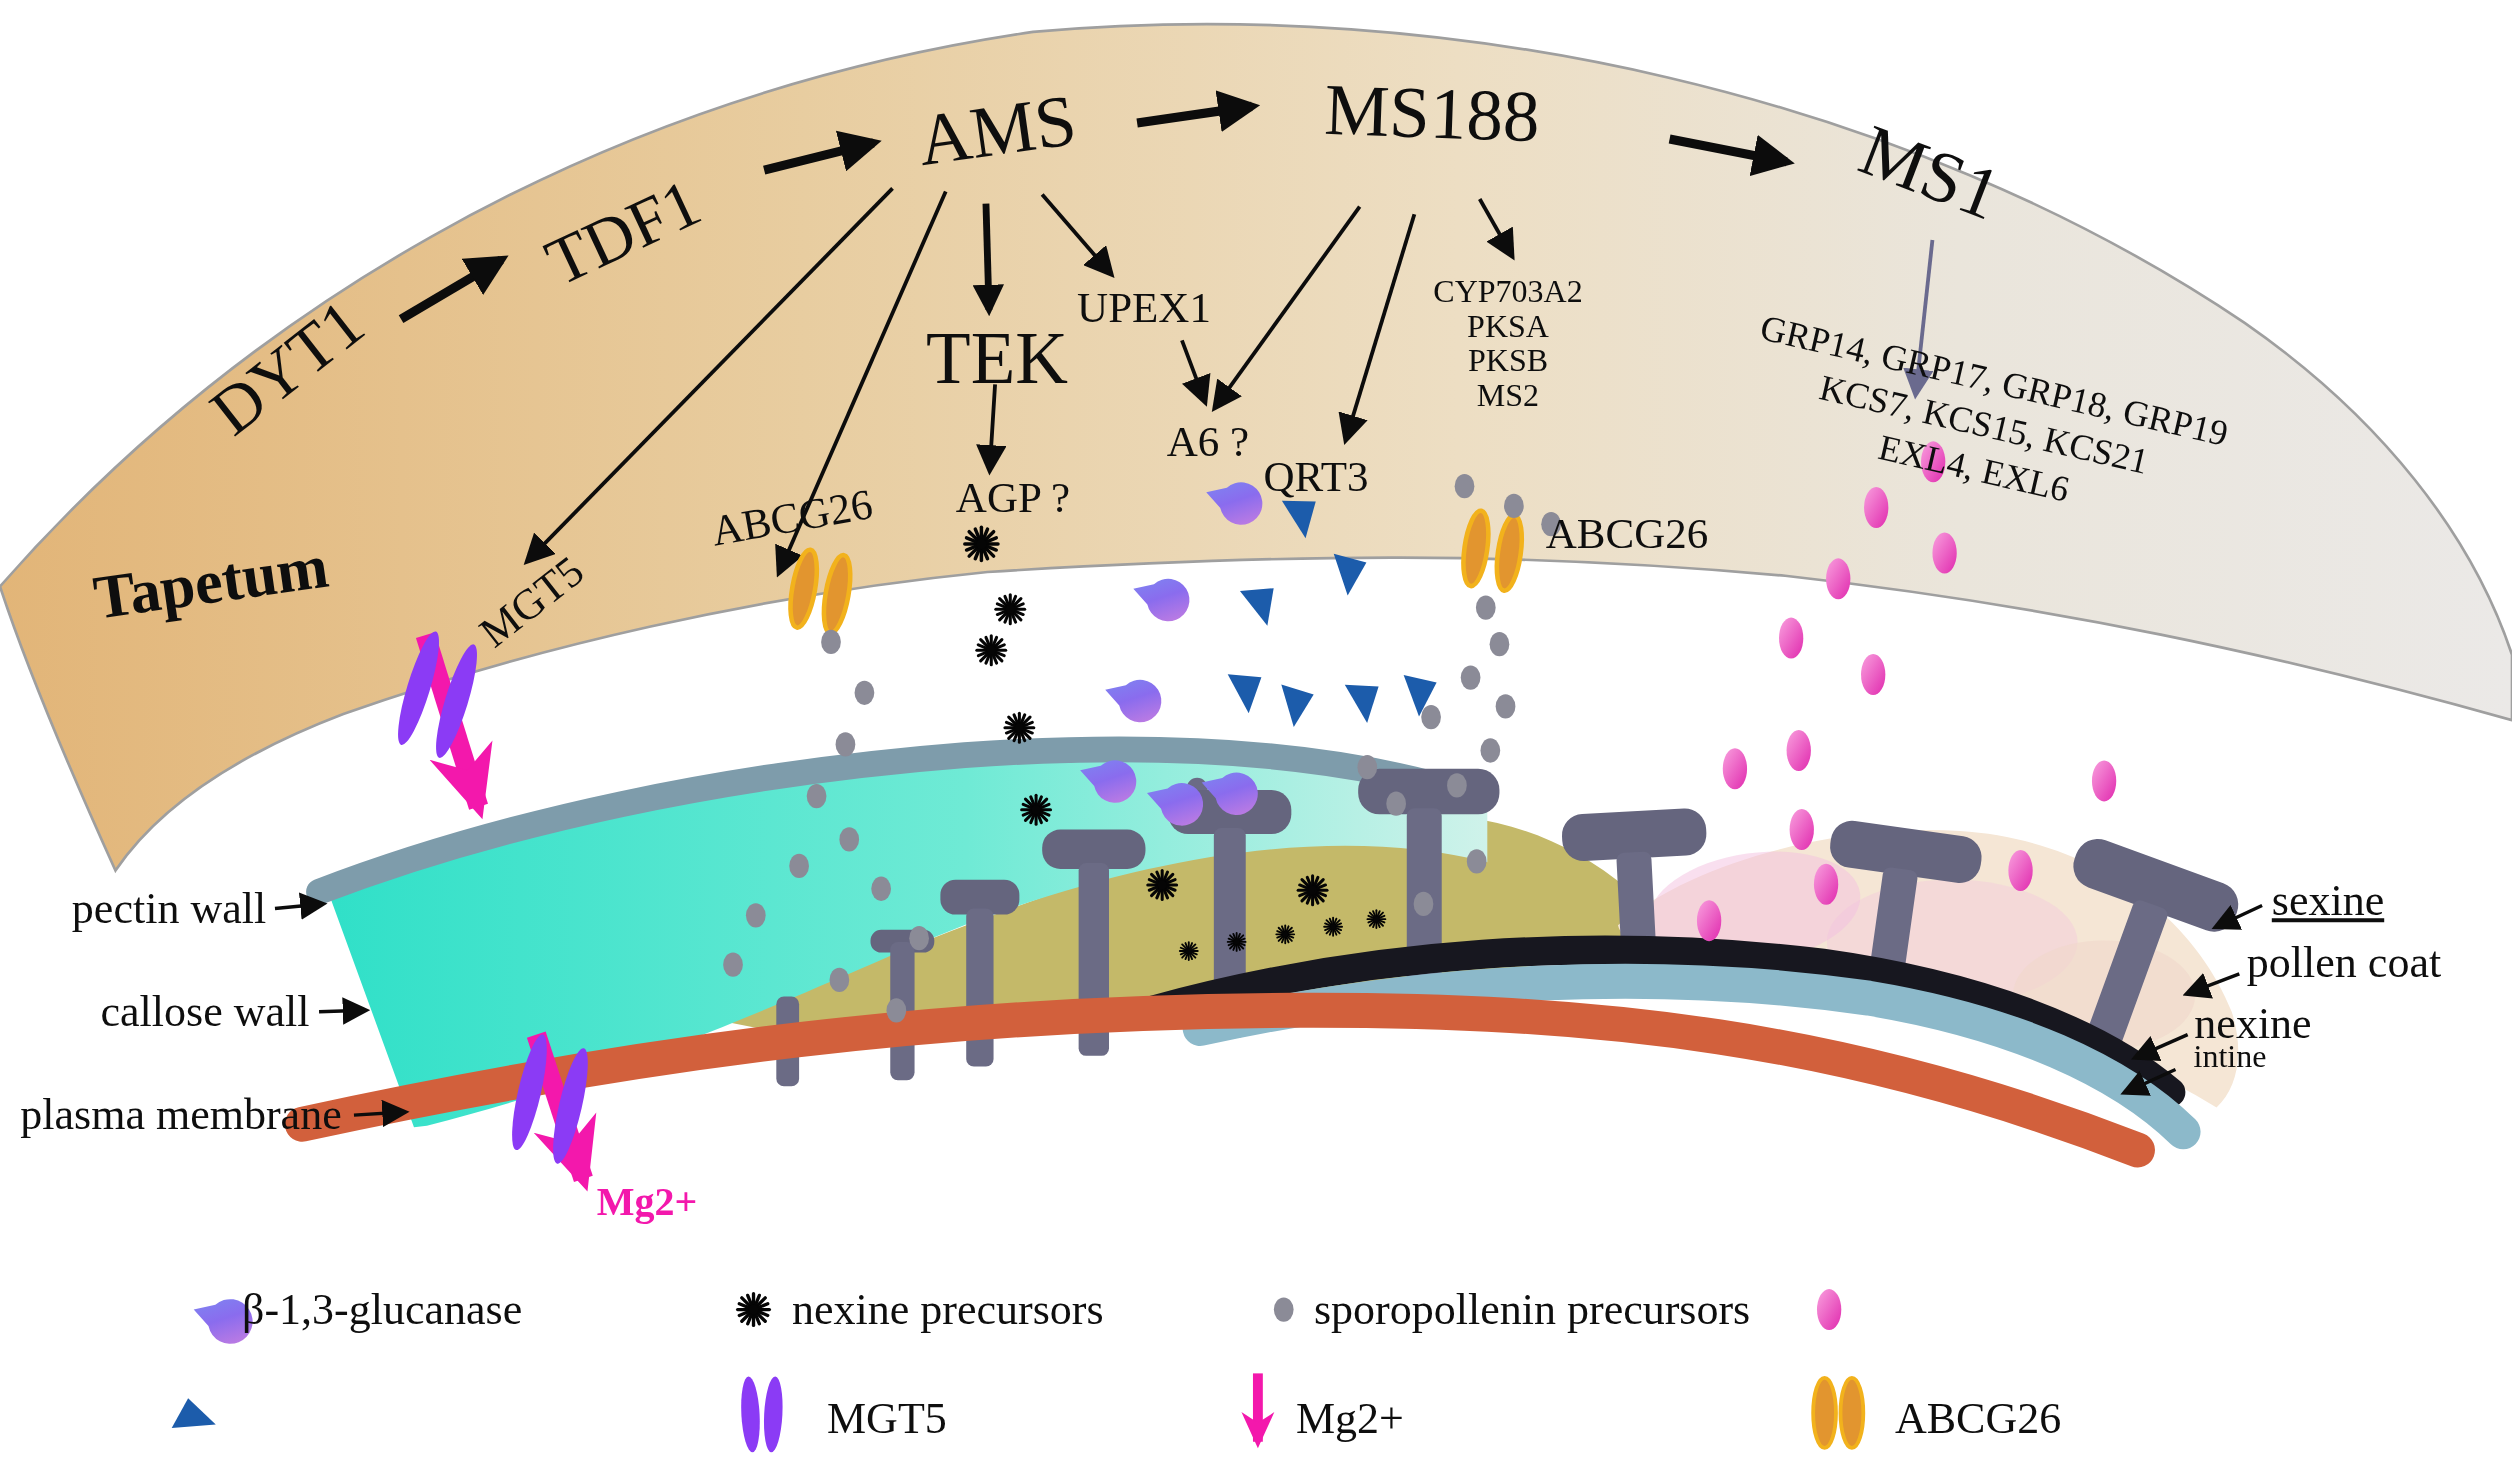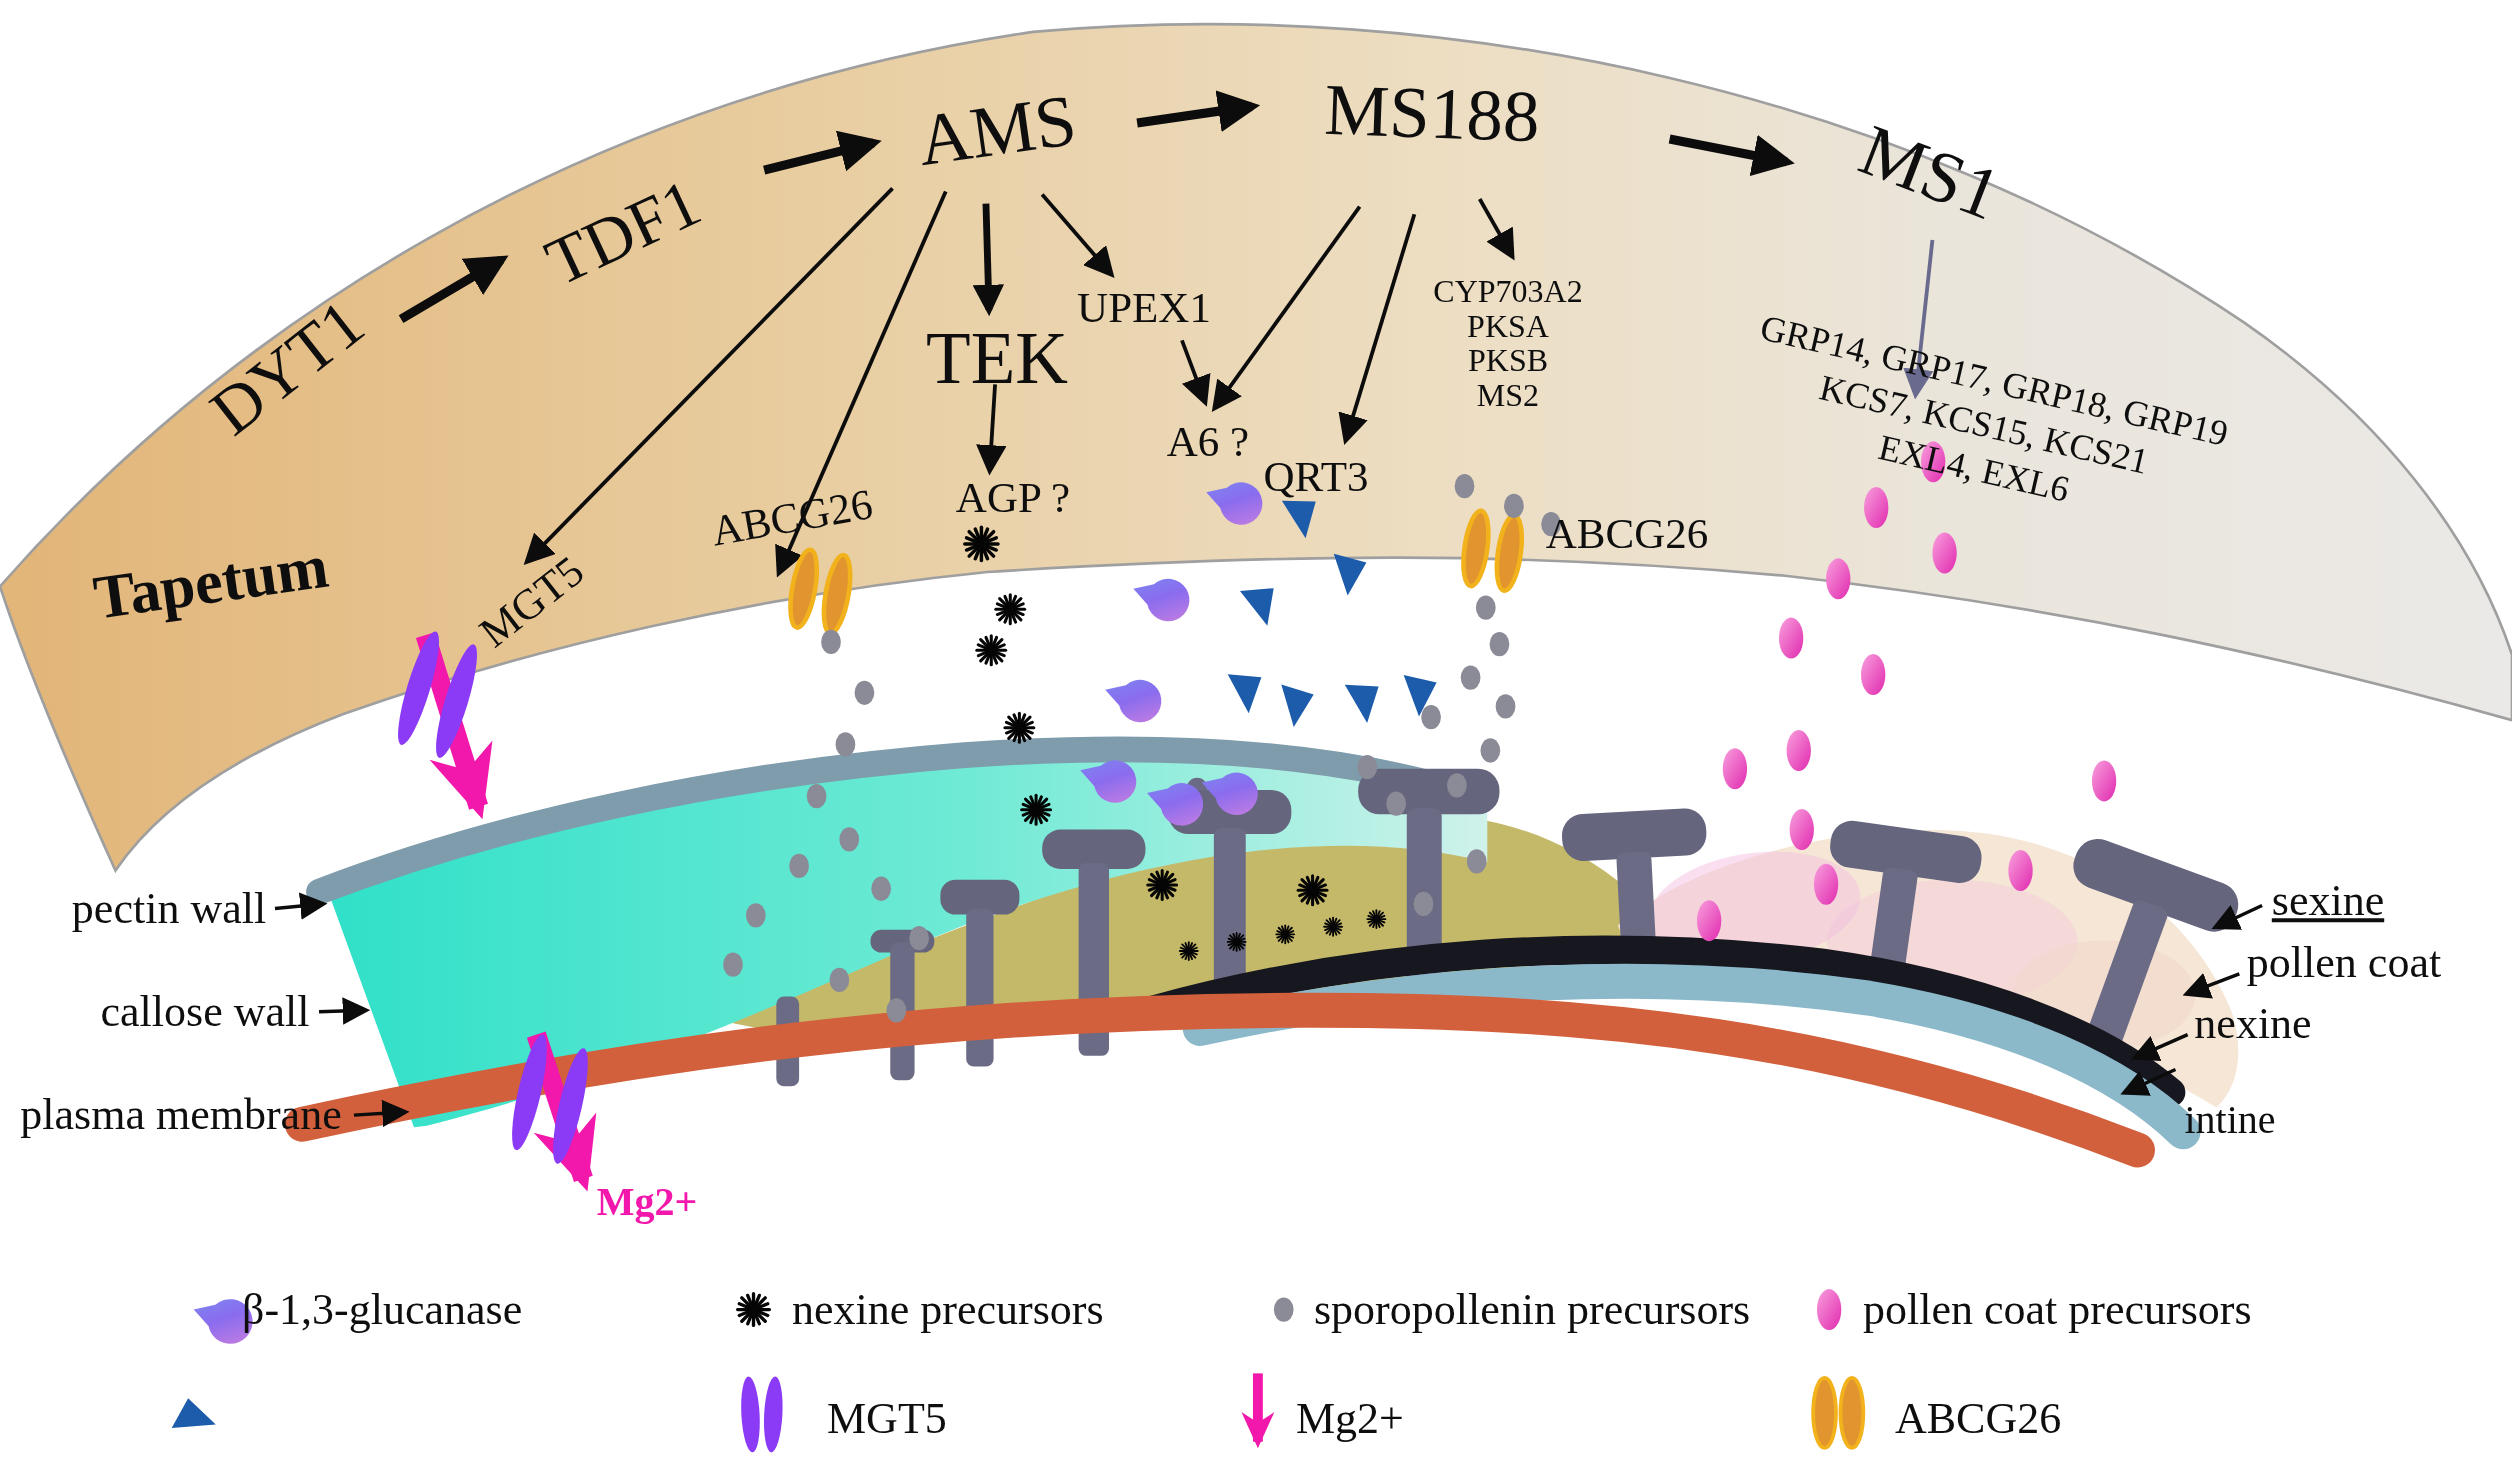--- a/index.html
+++ b/index.html
@@ -316,26 +316,25 @@
 </div>
 
 <div class="lbl bold" style="left:211px;top:582px;font-size:62px;transform:translate(-50%,-50%) rotate(-8deg);">Tapetum</div>
 
 <div class="lbl" style="left:169px;top:909px;font-size:44px;">pectin wall</div>
 <div class="lbl" style="left:205px;top:1012px;font-size:44px;">callose wall</div>
 <div class="lbl" style="left:181px;top:1115px;font-size:44px;">plasma membrane</div>
 <div class="lbl" style="left:2328px;top:901px;font-size:44px;text-decoration:underline;">sexine</div>
 <div class="lbl" style="left:2344px;top:963px;font-size:44px;">pollen coat</div>
 <div class="lbl" style="left:2253px;top:1024px;font-size:44px;">nexine</div>
-<div class="lbl" style="left:2230px;top:1120px;font-size:40px;">intine</div>
+<div class="lbl" style="left:2230px;top:1056px;font-size:32px;">intine</div>
 
 <div class="lbl bold magenta" style="left:647px;top:1202px;font-size:40px;">Mg2+</div>
 
 <div class="lbl legend-text" style="left:242px;top:1310px;transform:translate(0,-50%);">β-1,3-glucanase</div>
 <div class="lbl legend-text" style="left:792px;top:1310px;transform:translate(0,-50%);">nexine precursors</div>
 <div class="lbl legend-text" style="left:1314px;top:1310px;transform:translate(0,-50%);">sporopollenin precursors</div>
-<div class="lbl legend-text" style="left:1863px;top:1310px;transform:translate(0,-50%);">pollen coat precursors</div>
 <div class="lbl legend-text" style="left:827px;top:1419px;transform:translate(0,-50%);">MGT5</div>
 <div class="lbl legend-text" style="left:1296px;top:1419px;transform:translate(0,-50%);">Mg2+</div>
 <div class="lbl legend-text" style="left:1895px;top:1419px;transform:translate(0,-50%);">ABCG26</div>
 
 </div>
 
 
 </body></html>

